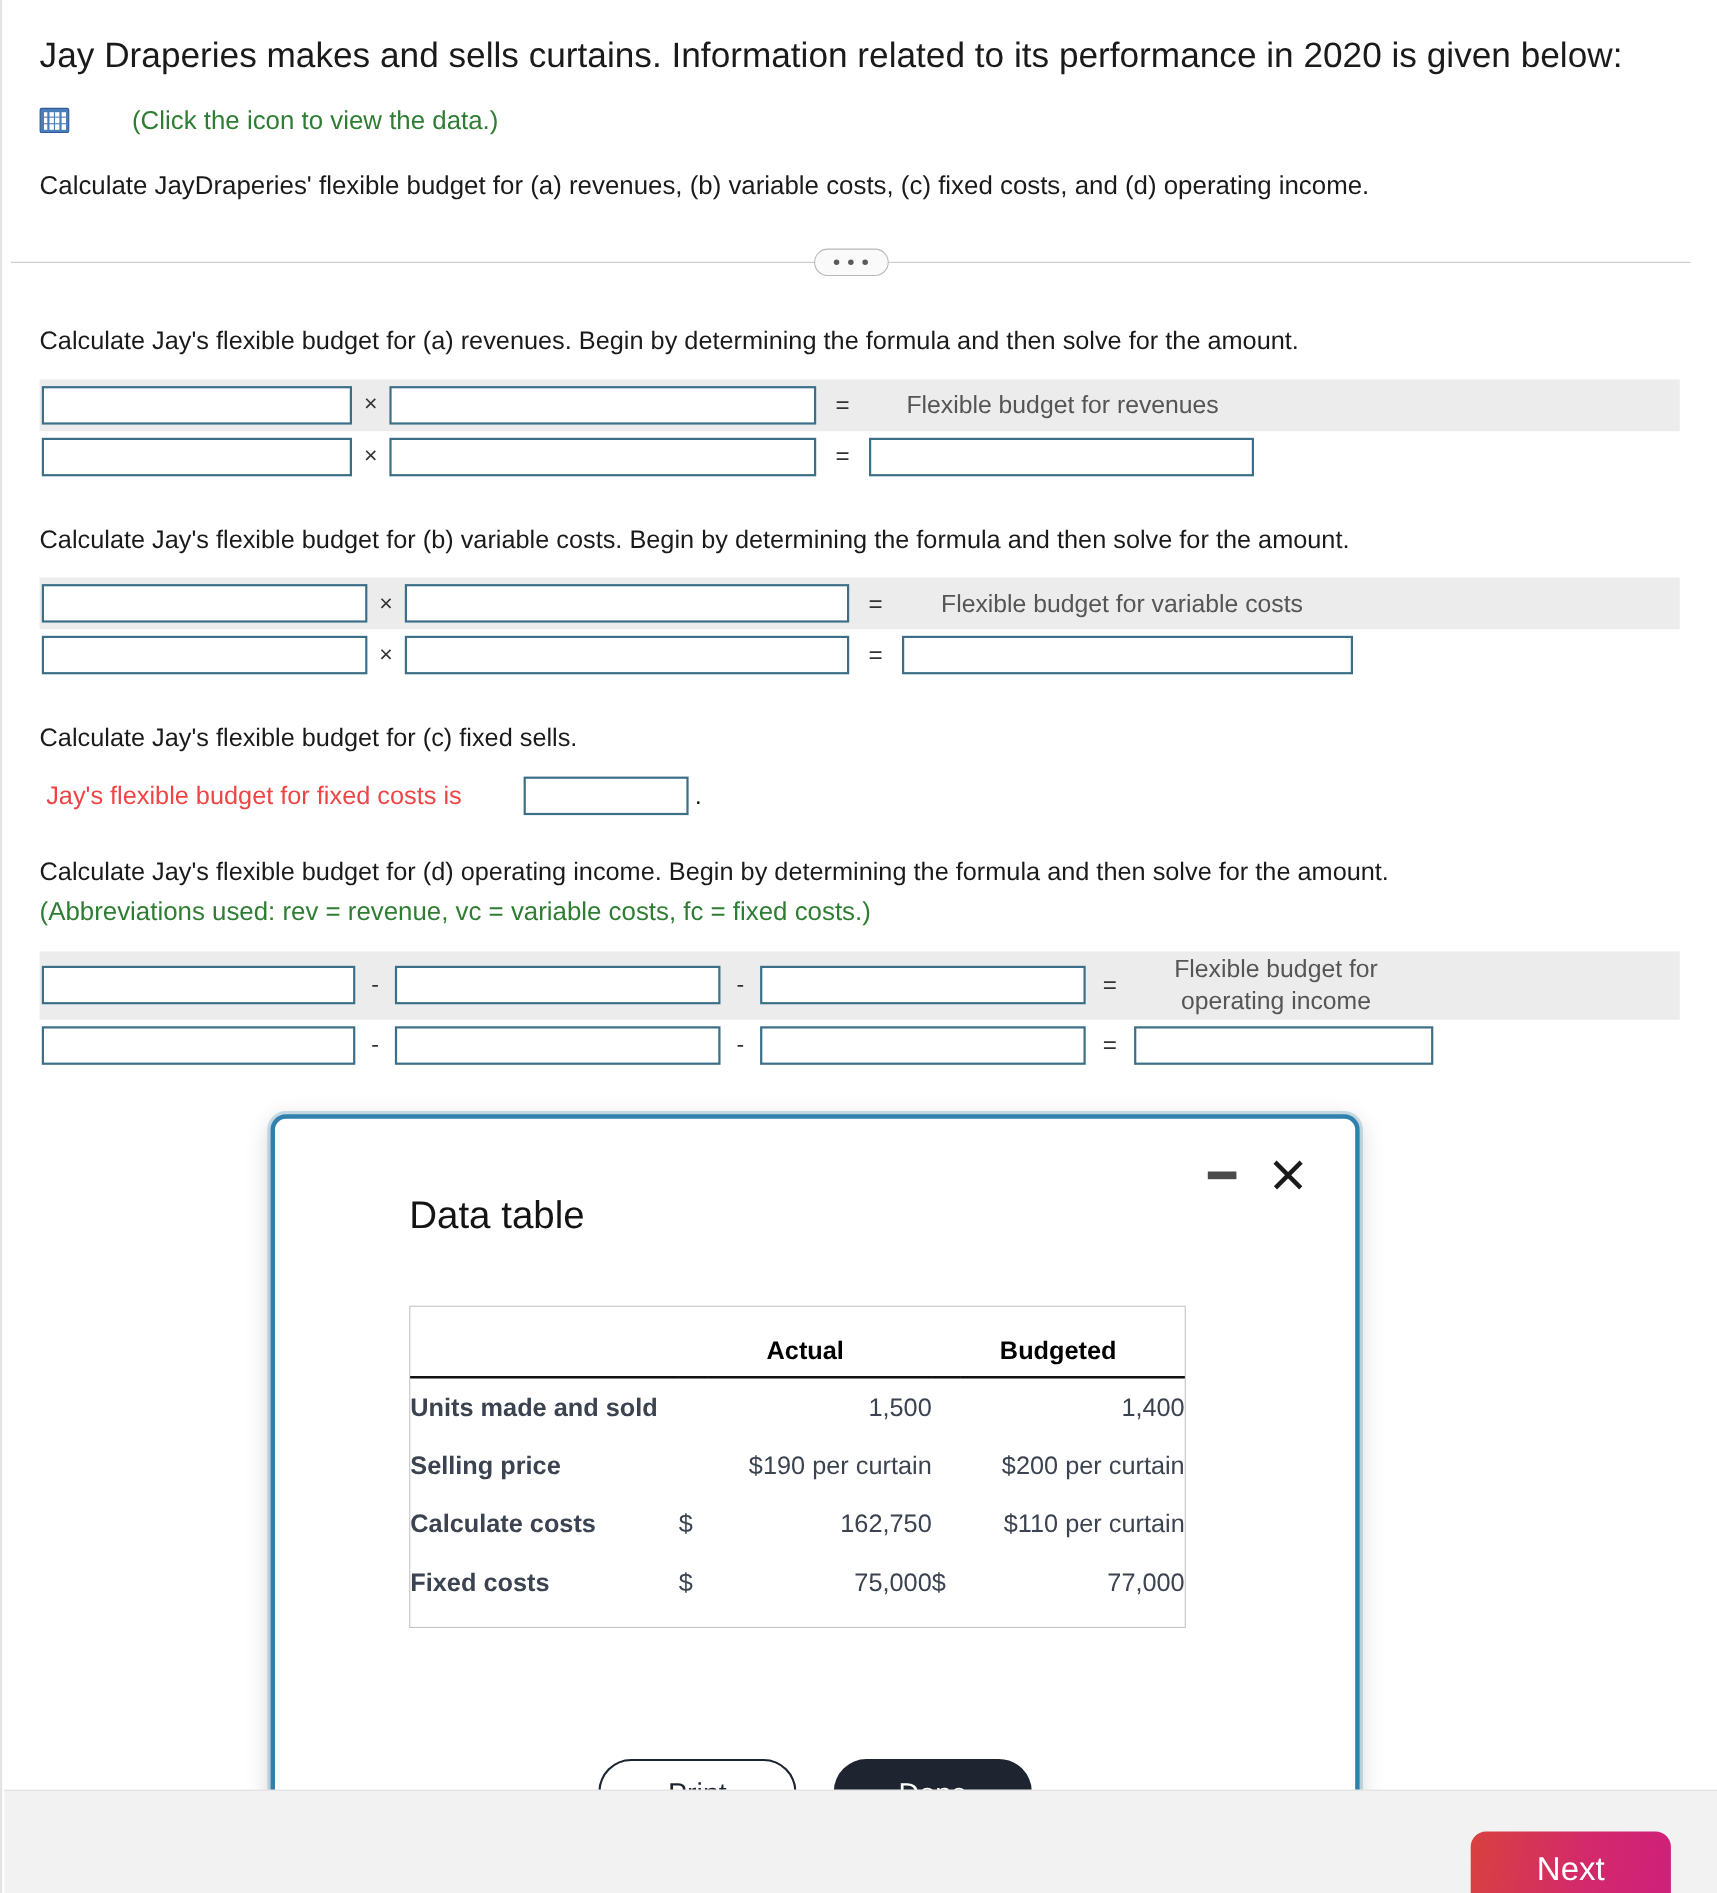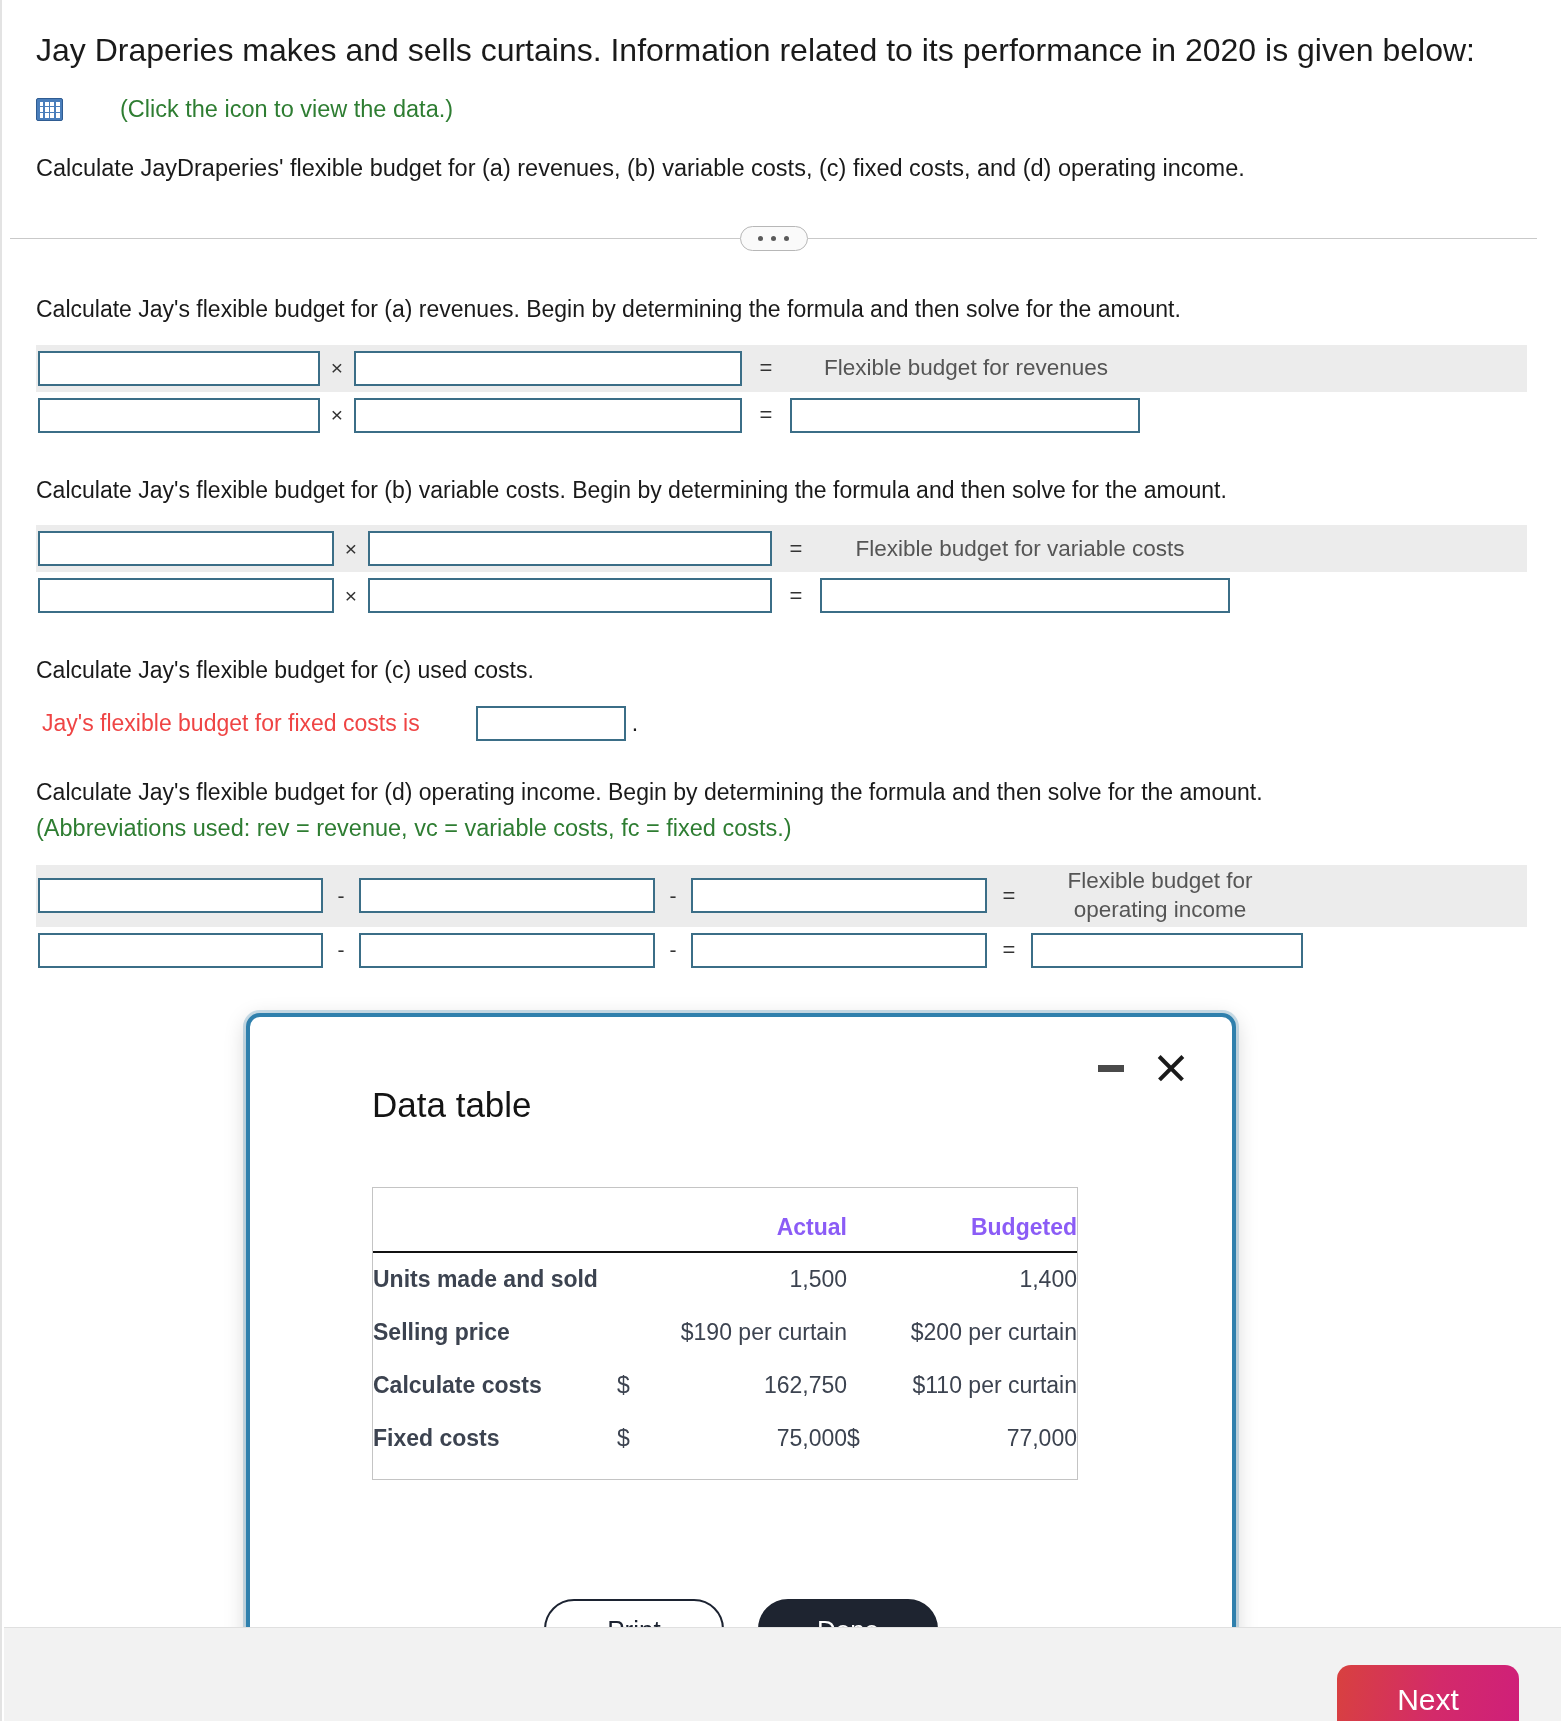--- a/index.html
+++ b/index.html
@@ -251,22 +251,22 @@
   }
   table.dt {
     width: 100%;
     border-collapse: collapse;
     font-size: 23px;
     color: #3c4350;
   }
   table.dt th {
     font-weight: bold;
     padding: 8px 0 10px 0;
-    text-align: right;
-    color: #8b5cf6;
+    text-align: center;
+    color: #000000;
   }
   table.dt thead tr { border-bottom: 2.5px solid #111; }
   table.dt th.corner { border-bottom: none; }
   table.dt td {
     padding: 13px 0;
     white-space: nowrap;
   }
   td.rowlabel { font-weight: bold; padding-left: 15px; text-align: left; margin-top: 29px; }
   td.cur { width: 26px; text-align: left; padding-left: 10px; }
   td.num { text-align: right; }
@@ -397,21 +397,21 @@
       </div>
       <div class="formula-row">
         <input class="fld f1" value="" style="">
         <span class="op">×</span>
         <input class="fld f2" value="" style="">
         <span class="eq">=</span>
         <input class="fld fres" value="" style="">
       </div>
     </div>
 
-    <p class="q-text">Calculate Jay's flexible budget for (c) used costs.</p>
+    <p class="q-text">Calculate Jay's flexible budget for (c) fixed sells.</p>
     <div class="fixed-line">
       <span class="lbl">Jay's flexible budget for fixed costs is</span>
       <input class="fld" value="" style="">
       <span class="dot">.</span>
     </div>
 
     <p class="q-text" style="margin-bottom:2px">Calculate Jay's flexible budget for (d) operating income. Begin by determining the formula and then solve for the amount.</p>
     <p class="q-sub green-text">(Abbreviations used: rev = revenue, vc = variable costs, fc = fixed costs.)</p>
     <div class="formula-block blk-d">
       <div class="formula-row shaded" style="height:62px">

